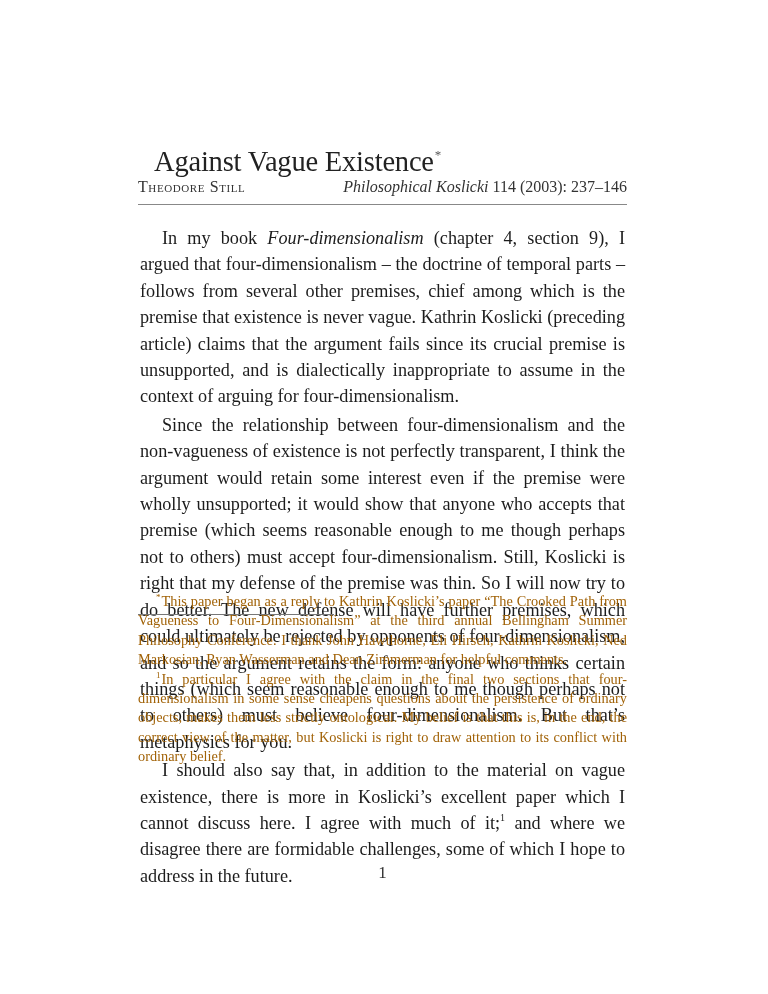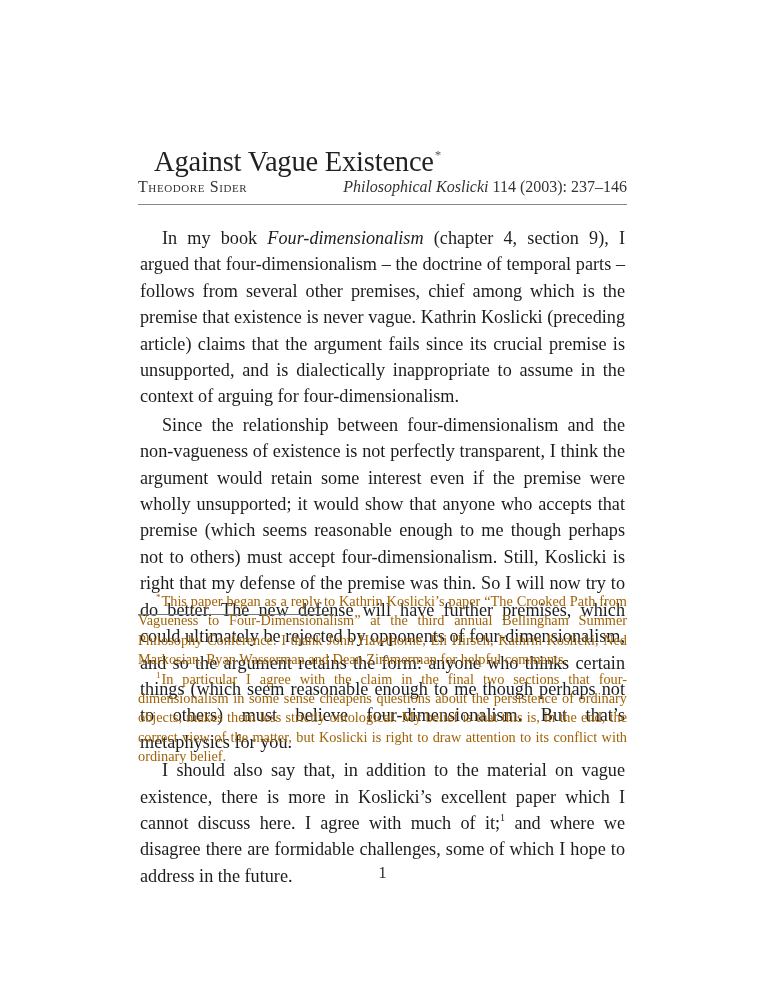--- a/index.html
+++ b/index.html
@@ -29,21 +29,21 @@
              font-size: 17px; line-height: 22px; color: #333; }
 </style>
 </head>
 <body>
 
 <div class="page">
 
   <div class="title"><span>Against Vague Existence</span><sup>*</sup></div>
 
   <div class="byline">
-    <span class="author">Theodore Sider</span>
+    <span class="author">Theodore Still</span>
     <span class="citation"><i>Philosophical Koslicki</i><span> 114 (2003): 237–146</span></span>
   </div>
 
   <div class="rule-top"></div>
 
   <div class="body">
     <p><span>In my book </span><i>Four-dimensionalism</i><span> (chapter 4, section 9), I argued that four-dimensionalism – the doctrine of temporal parts – follows from several other premises, chief among which is the premise that existence is never vague. Kathrin Koslicki (preceding article) claims that the argument fails since its crucial premise is unsupported, and is dialectically inappropriate to assume in the context of arguing for four-dimensionalism.</span></p>
     <p>Since the relationship between four-dimensionalism and the non-vagueness of existence is not perfectly transparent, I think the argument would retain some interest even if the premise were wholly unsupported; it would show that anyone who accepts that premise (which seems reasonable enough to me though perhaps not to others) must accept four-dimensionalism. Still, Koslicki is right that my defense of the premise was thin.  So I will now try to do better. The new defense will have further premises, which could ultimately be rejected by opponents of four-dimensionalism, and so the argument retains the form: anyone who thinks certain things (which seem reasonable enough to me though perhaps not to others) must believe four-dimensionalism. But that’s metaphysics for you.</p>
     <p><span>I should also say that, in addition to the material on vague existence, there is more in Koslicki’s excellent paper which I cannot discuss here. I agree with much of it;</span><span class="fnmark">1</span><span> and where we disagree there are formidable challenges, some of which I hope to address in the future.</span></p>
   </div>

